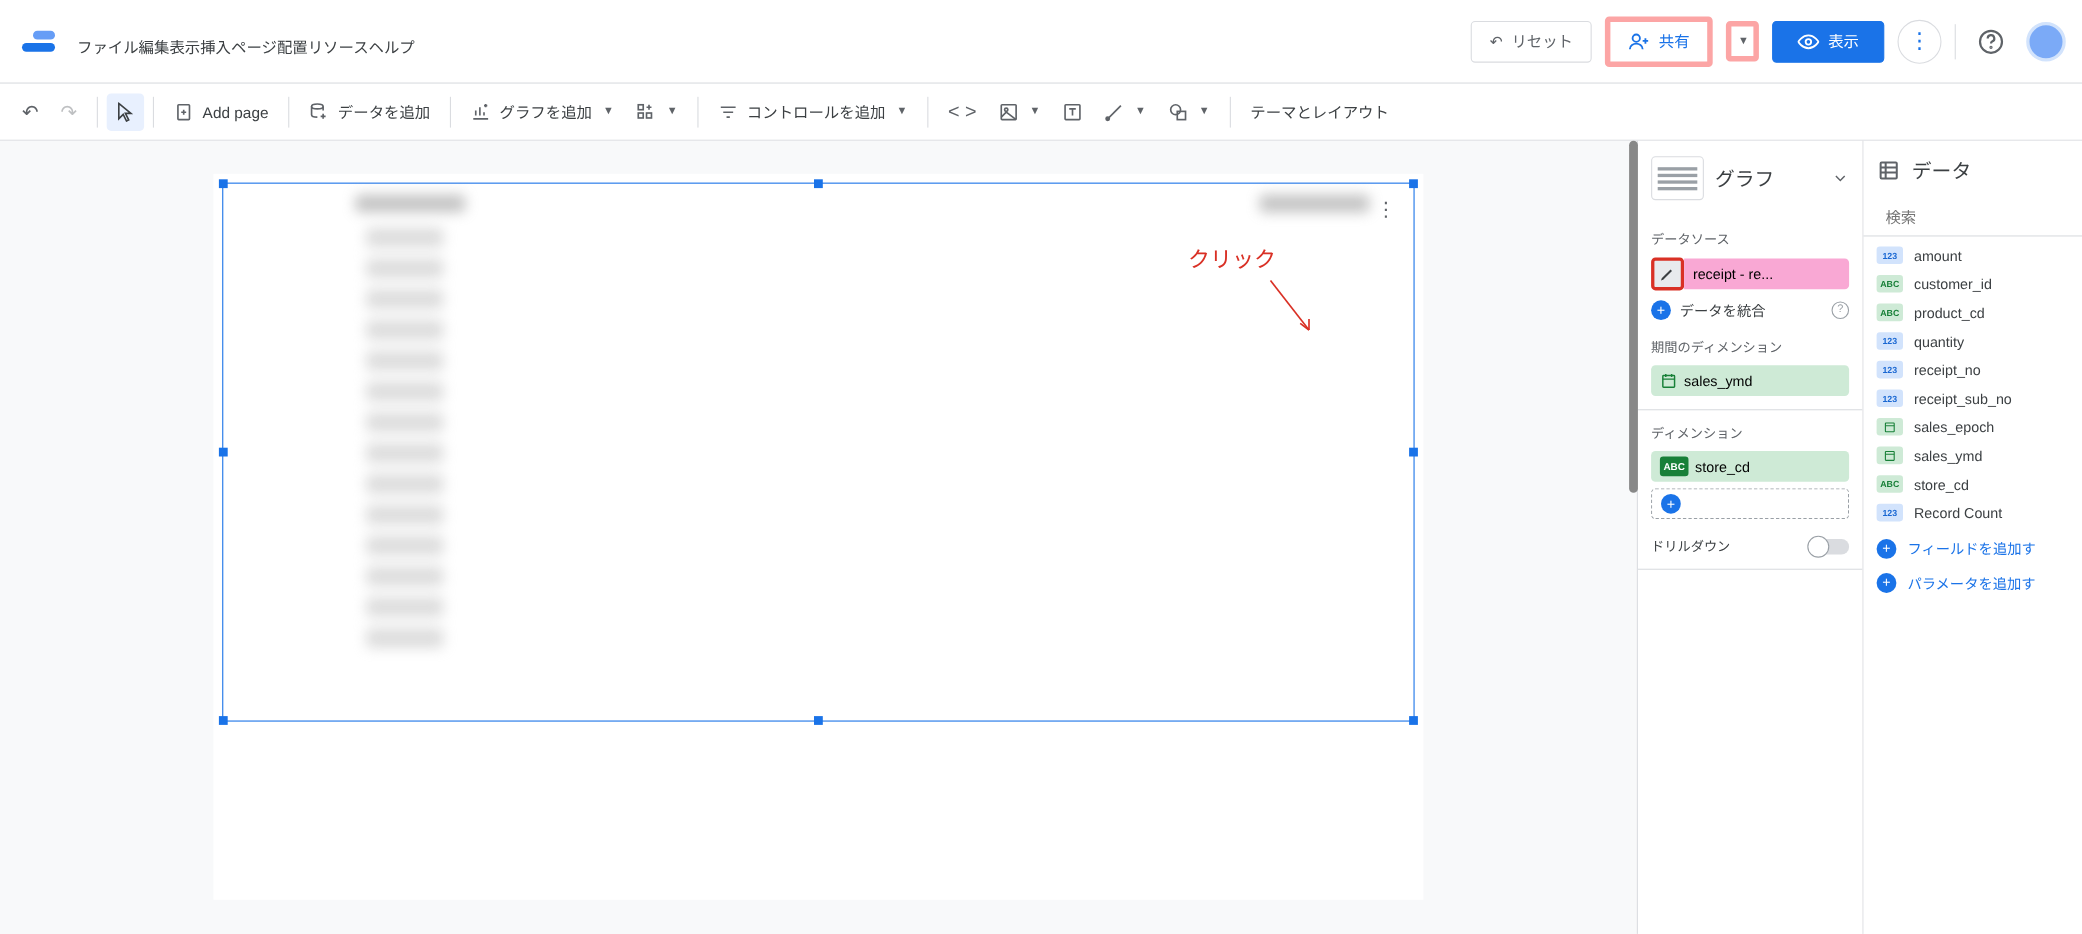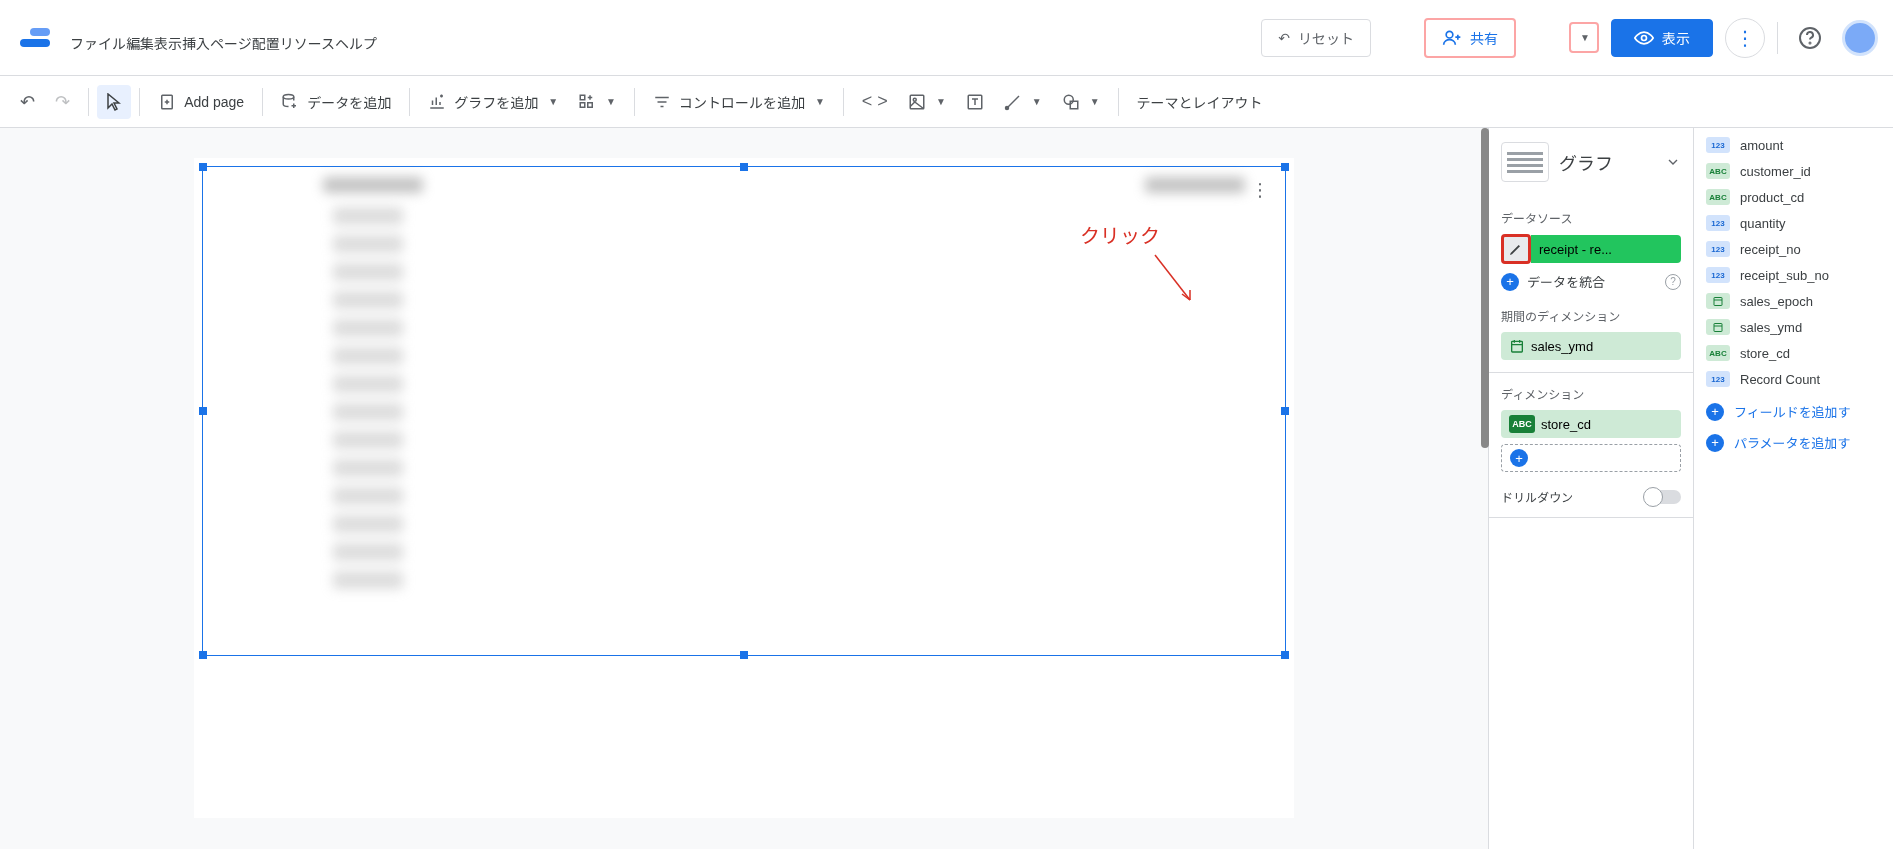--- a/index.html
+++ b/index.html
@@ -9,21 +9,21 @@
 .header { display: flex; align-items: center; padding: 10px 15px 0; border-bottom: 1px solid #dadce0; height: 76px; }
 .logo { width: 30px; height: 30px; margin: 0 20px 0 5px; display: flex; flex-direction: column; align-items: flex-end; gap: 3px; }
 .logo-bar1 { width: 20px; height: 8px; background: #669df6; border-radius: 4px; }
 .logo-bar2 { width: 30px; height: 8px; background: #1a73e8; border-radius: 4px; }
 .title-area { flex: 1; }
 .report-title { font-size: 24px; color: #3c4043; font-weight: 400; margin-bottom: 6px; }
 .menu-bar { display: flex; font-size: 14px; color: #3c4043; }
 .menu-bar span { cursor: pointer; }
 .header-actions { display: flex; align-items: center; gap: 12px; margin-bottom: 10px; }
 .btn { display: flex; align-items: center; gap: 8px; padding: 8px 16px; border-radius: 4px; font-size: 14px; cursor: pointer; border: 1px solid #dadce0; background: #fff; color: #5f6368; }
-.btn-share { color: #1a73e8; border: 2px solid #fca5a5; margin-left: 41px; }
+.btn-share { color: #1a73e8; border: 5px solid #fca5a5; }
 .btn-share-dd { width: 30px; padding: 8px 6px; justify-content: center; }
 .btn-view { background: #1a73e8; color: #fff; border-color: #1a73e8; padding: 8px 22px; }
 .icon-btn { width: 40px; height: 40px; border-radius: 50%; border: 1px solid #dadce0; display: flex; align-items: center; justify-content: center; background: #fff; cursor: pointer; color: #5f6368; }
 .avatar { width: 36px; height: 36px; border-radius: 50%; background: #7baaf7; border: 3px solid #d2e3fc; }
 .vdiv { width: 1px; height: 32px; background: #dadce0; }
 
 
 .toolbar { display: flex; align-items: center; height: 52px; padding: 0 10px; border-bottom: 1px solid #dadce0; color: #5f6368; }
 .tb-btn { display: flex; align-items: center; gap: 8px; padding: 6px 10px; font-size: 14px; cursor: pointer; color: #3c4043; }
 .tb-sep { width: 1px; height: 28px; background: #dadce0; margin: 0 8px; }
@@ -54,21 +54,21 @@
 .setup-panel { width: 205px; border-left: 1px solid #dadce0; background: #fff; display: flex; flex-direction: column; position: relative; }
 .scroll-track { position: absolute; left: -8px; top: 0; width: 8px; height: 320px; background: #888; border-radius: 4px; }
 .panel-header { display: flex; align-items: center; padding: 14px 12px; gap: 10px; font-size: 18px; color: #3c4043; border-bottom: 1px solid transparent; }
 .chart-icon-box { width: 48px; height: 40px; border-radius: 4px; border: 1px solid #dadce0; display: flex; flex-direction: column; justify-content: center; gap: 3px; padding: 5px; }
 .chart-icon-box div { height: 3px; background: #9aa0a6; }
 .tabs { display: flex; border-bottom: 1px solid #dadce0; }
 .tab { flex: 1; text-align: center; padding: 10px; font-size: 13px; cursor: pointer; color: #5f6368; }
 .tab.active { color: #1a73e8; border-bottom: 3px solid #1a73e8; font-weight: 500; }
 .panel-section { padding: 12px; border-bottom: 1px solid #dadce0; }
 .section-label { font-size: 12px; color: #5f6368; margin-bottom: 8px; }
-.field-chip { display: flex; align-items: center; gap: 6px; background: #22c55e; border-radius: 4px; padding: 4px 8px; font-size: 13px; height: 28px; overflow: hidden; }
+.field-chip { display: flex; align-items: center; gap: 6px; background: #f9a8d4; border-radius: 4px; padding: 4px 8px; font-size: 13px; height: 28px; overflow: hidden; }
 .field-chip.green { background: #ceead6; }
 .field-chip .type-badge { width: 26px; height: 18px; border-radius: 3px; font-size: 9px; font-weight: bold; display: inline-flex; align-items: center; justify-content: center; color: #fff; background: #188038; }
 .highlighted-edit { border: 3px solid #d93025; padding: 4px; display: inline-flex; background: #e8eaed; border-radius: 4px; }
 .ds-row { display: flex; align-items: center; gap: 0; }
 .blend-row { display: flex; align-items: center; gap: 8px; margin-top: 8px; font-size: 13px; color: #3c4043; }
 .add-circle { width: 18px; height: 18px; border-radius: 50%; background: #1a73e8; color: #fff; display: inline-flex; align-items: center; justify-content: center; font-size: 13px; }
 .help-circle { width: 16px; height: 16px; border-radius: 50%; border: 1px solid #9aa0a6; color: #9aa0a6; display: inline-flex; align-items: center; justify-content: center; font-size: 10px; margin-left: auto; }
 .add-dim { border: 1px dashed #9aa0a6; border-radius: 4px; padding: 4px 8px; display: flex; align-items: center; gap: 6px; margin-top: 6px; }
 .toggle { width: 36px; height: 14px; background: #dadce0; border-radius: 7px; position: relative; margin-left: auto; }
 .toggle::after { content: ""; position: absolute; width: 18px; height: 18px; background: #fff; border: 1px solid #9aa0a6; border-radius: 50%; top: -3px; left: -2px; }
@@ -334,20 +334,34 @@
         <span class="add-circle">+</span>
       </div>
       <div class="drill-row" style="margin-top:16px">
         <span>ドリルダウン</span>
         <div class="toggle"></div>
       </div>
     </div>
   </div>
 
   <div class="data-panel">
+    <div class="dp-header">
+      <svg width="22" height="22" viewBox="0 0 24 24" fill="none" stroke="#5f6368" stroke-width="2">
+          <rect x="4" y="4" width="16" height="16" rx="1"></rect>
+          <path d="M4 9h16M4 14h16M9 4v16"></path>
+        </svg>
+      <span>データ</span>
+    </div>
+    <div class="dp-search">
+      <svg width="16" height="16" viewBox="0 0 24 24" fill="none" stroke="#5f6368" stroke-width="2">
+          <circle cx="10" cy="10" r="7"></circle>
+          <path d="M21 21l-6-6"></path>
+        </svg>
+      <input type="text" style="border: none; outline: none; flex: 1 1 0%; font-size: 14px;" placeholder="検索">
+    </div>
     <div class="dp-fields" id="dp-fields">
         <div class="dp-field">
           <span class="fld-type n123">123</span>
           <span>amount</span>
         </div>
         <div class="dp-field">
           <span class="fld-type nabc">ABC</span>
           <span>customer_id</span>
         </div>
         <div class="dp-field">

